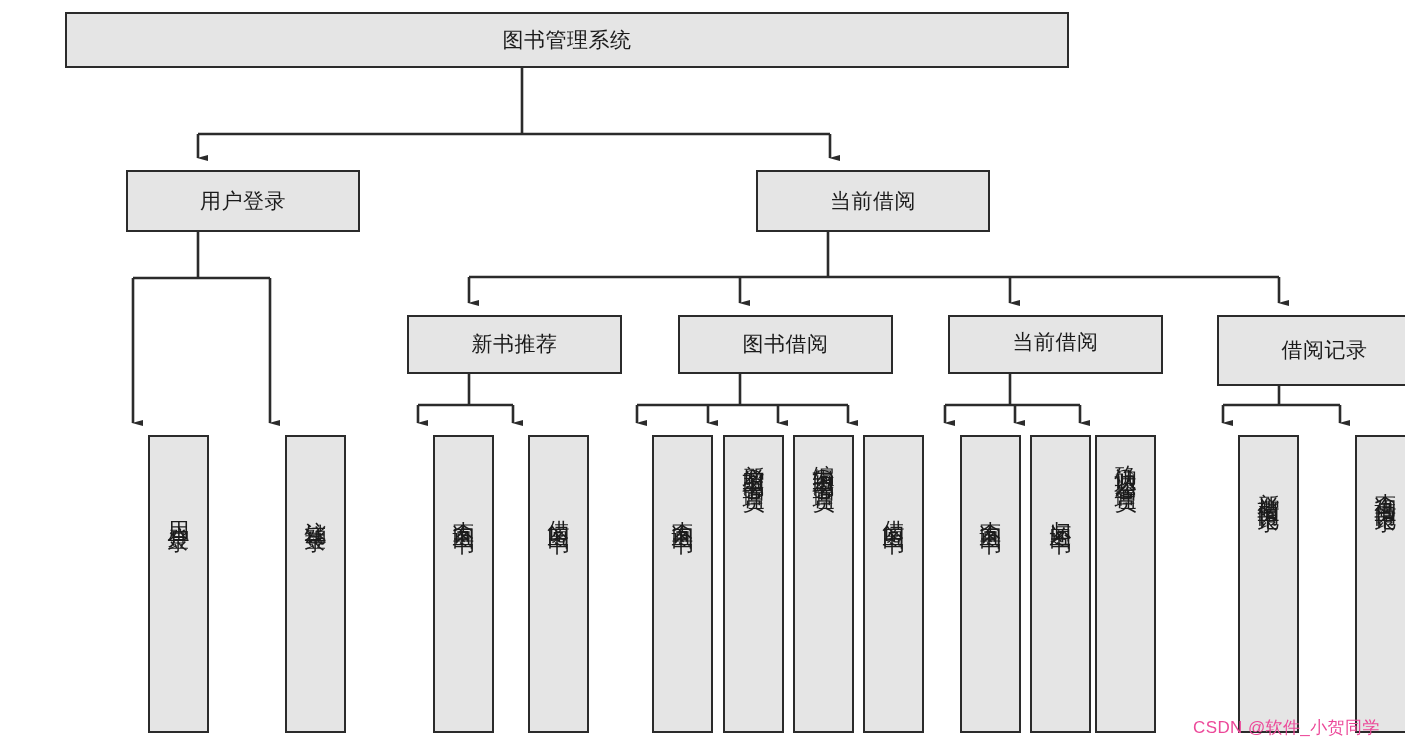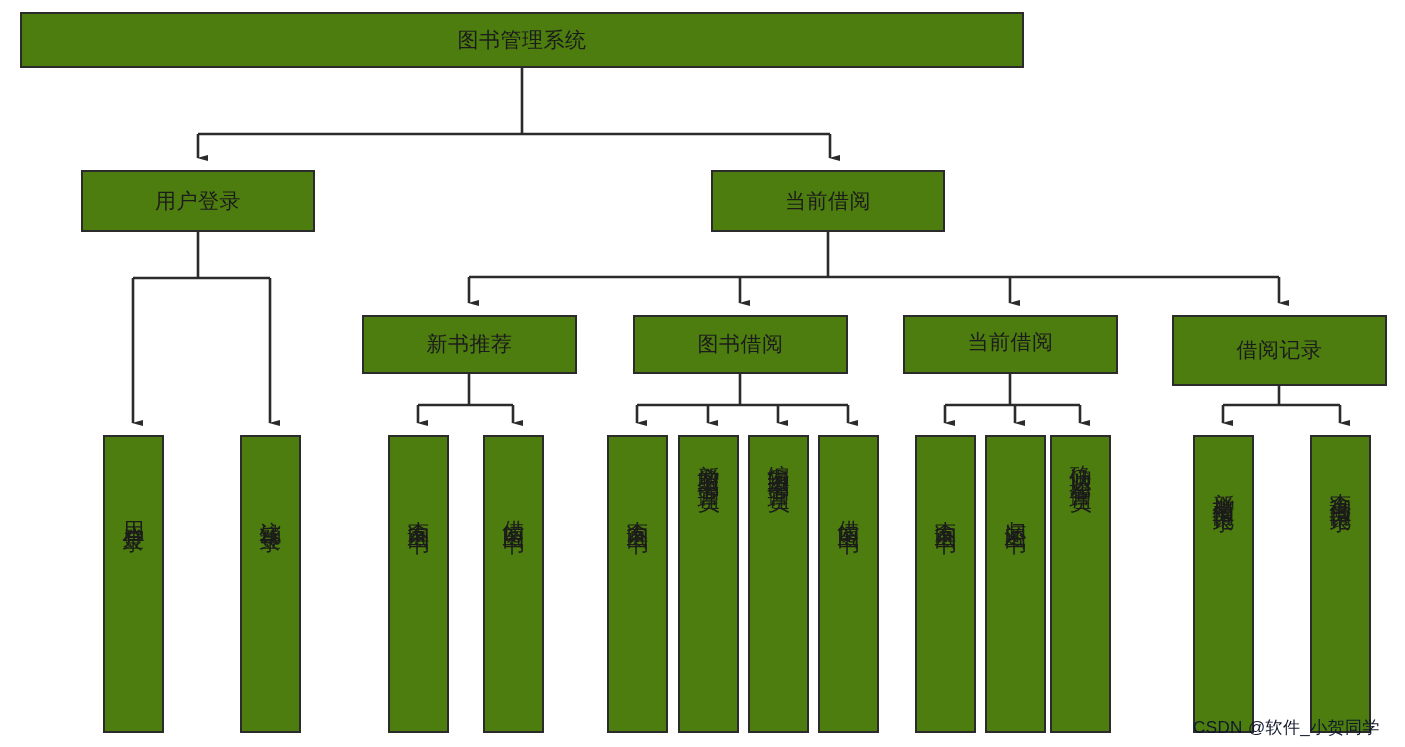--- a/index.html
+++ b/index.html
@@ -21,27 +21,28 @@
     position: absolute;
     left: 0;
     top: 0;
     width: 1405px;
     height: 747px;
     pointer-events: none;
   }
   .node {
     position: absolute;
     box-sizing: border-box;
-    background: #4d7c0f;
+    background: #e5e5e5;
     border: 2px solid #2b2b2b;
     display: flex;
     align-items: center;
     justify-content: center;
     color: #1b1b1b;
     z-index: 2;
+    margin-left: 45px;
   }
   .node-label {
     font-size: 21px;
     line-height: 1.15;
     letter-spacing: 0.5px;
     white-space: nowrap;
   }
   .node.vertical {
     align-items: flex-start;
     padding-top: 14px;
@@ -50,21 +51,21 @@
     writing-mode: vertical-rl;
     text-orientation: upright;
     font-size: 22px;
     letter-spacing: 4px;
     line-height: 1;
     white-space: nowrap;
     text-align: left;
   }
   .watermark {
     position: absolute;
-    color: #0f172a;
+    color: #ec4899;
     font-size: 17px;
     white-space: nowrap;
     z-index: 3;
     letter-spacing: 0.4px;
   }
 </style>
 </head>
 <body>
 
 <div id="canvas">

